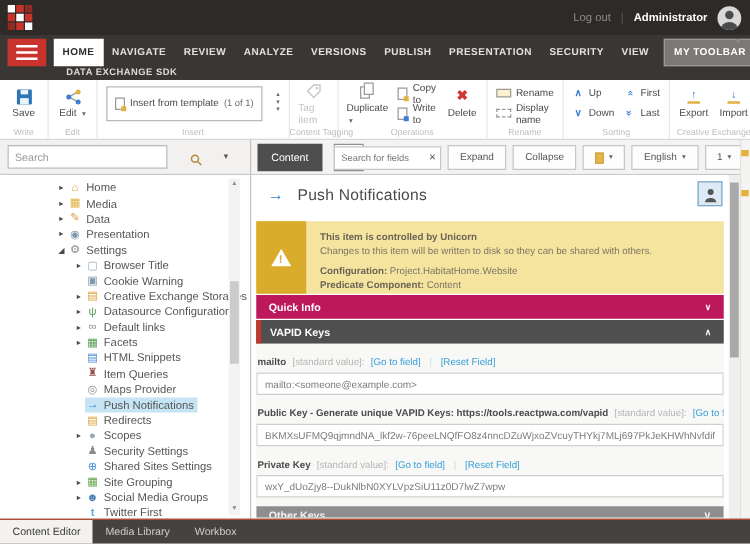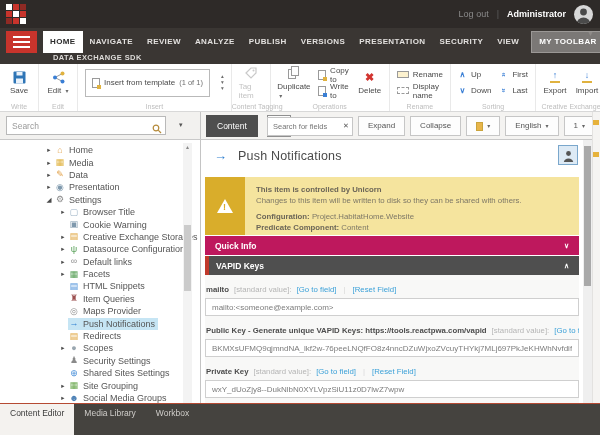--- a/index.html
+++ b/index.html
@@ -48,21 +48,21 @@
   .doc.gold::after{content:"";position:absolute;right:-2px;bottom:-2px;width:4px;height:4px;background:#e0b23f}
   .doc.blue::after{content:"";position:absolute;right:-2px;bottom:-2px;width:4px;height:4px;background:#3a7fd5}
   .dup{position:relative;width:12px;height:13px}
   .dup i{position:absolute;width:8px;height:10px;border:1px solid #9a9a9a;background:#fff}
   .dup i:first-child{left:0;top:3px}.dup i:last-child{left:3px;top:0}
   .ren{width:12px;height:7px;border:1px solid #9a9a9a;background:#fdf2cf;flex:none}
   .dis{width:12px;height:7px;border:1px dashed #9a9a9a;background:#fff;flex:none}
   
   .findbar{position:absolute;top:112px;height:28px;left:0;right:0;background:#f2f1ef;border-bottom:1px solid #c9c9c9}
   .fleft{position:absolute;left:0;top:0;bottom:0;width:200px}
-  .tsearch{position:absolute;left:6px;top:4px;width:160px;height:19px;border:1px solid #b9b9b9;background:#fff;font-size:8.5px;padding:0 16px 0 5px;color:#666;font-family:inherit}
+  .tsearch{position:absolute;left:6px;top:4px;width:128px;height:19px;border:1px solid #b9b9b9;background:#fff;font-size:8.5px;padding:0 16px 0 5px;color:#666;font-family:inherit}
   .tsearch::placeholder{color:#9a9a9a}
   .tmag{position:absolute;left:152px;top:8px}
   .fcaret{position:absolute;left:179px;top:9px;font-size:7px;color:#555;cursor:pointer}
   .fright{position:absolute;left:200px;right:0;top:0;bottom:0;border-left:1px solid #c4c4c4;background:#f4f3f1}
   .ctab{position:absolute;left:5px;top:3px;height:22px;line-height:22px;padding:0 11px;background:#4e4e4e;color:#fff;font-size:8.5px;cursor:pointer}
   .csearchbtn{position:absolute;left:66px;top:3px;width:24px;height:22px;border:1px solid #8f8f8f;background:#fdfdfd;display:flex;align-items:center;justify-content:center;cursor:pointer}
   .rcluster{position:absolute;right:5px;top:4px;display:flex;gap:5px;align-items:center}
   .fieldsearch{width:86px;height:19px;border:1px solid #c6c6c6;background:#fff;position:relative;display:flex;align-items:center}
   .fieldsearch input{width:100%;border:0;font-size:7.5px;padding:0 12px 0 5px;color:#777;background:transparent;font-family:inherit}
   .fieldsearch .fx{position:absolute;right:3px;font-size:7px;color:#555;cursor:pointer}
@@ -109,21 +109,21 @@
   .fdiv{color:#d8d8d8;padding:0 2px}
   .finput{margin-top:4px;width:100%;height:18px;border:1px solid #cfcfcf;background:#fff;font-size:8px;color:#7c7c7c;padding:0 6px;font-family:inherit}
   .partial{position:absolute;left:0;right:0;bottom:1px;height:9px;background:#8e8e8e;overflow:hidden;color:#f2f2f2;font-weight:bold;font-size:8.5px;padding:2px 10px 0;display:flex;justify-content:space-between;cursor:pointer}
   .psb{position:absolute;right:0;width:9px;top:0;bottom:0;background:#efefef}
   .pthumb{position:absolute;left:1px;right:1px;top:6px;height:140px;background:#a9a9a9;cursor:pointer}
   
   .gutter{position:absolute;right:0;width:8px;top:112px;bottom:20px;background:#f5f4f2;border-left:1px solid #e3e2e0}
   .mk{position:absolute;right:1px;width:6px;height:5px;background:#e6b23c;cursor:pointer}
   .mk1{top:8px}.mk2{top:40px}
   
-  .bottombar{position:absolute;left:0;right:0;bottom:0;height:32px;background:#45433f;border-top:1px solid #b54a33;display:flex}
+  .bottombar{position:absolute;left:0;right:0;bottom:0;height:20px;background:#45433f;border-top:1px solid #b54a33;display:flex}
   .btab{padding:0 10px;line-height:19px;font-size:8.5px;color:#cfcdc9;cursor:pointer;white-space:nowrap}
   .btab.active{background:#f4f2ef;color:#3a3a3a}
 </style>
 </head>
 <body>
 
 <div class="topbar">
   <svg class="logo" width="20" height="20" viewBox="0 0 20 20">
     <rect x="0" y="0" width="6" height="6" fill="#fff"></rect>
       <rect x="7" y="0" width="6" height="6" fill="#c8342c"></rect>
@@ -157,23 +157,23 @@
   <div class="rtabs">
 
       <div class="rtab active">HOME</div>
 
       <div class="rtab">NAVIGATE</div>
 
       <div class="rtab">REVIEW</div>
 
       <div class="rtab">ANALYZE</div>
 
+      <div class="rtab">VERSIONS</div>
+
       <div class="rtab">PUBLISH</div>
-
-      <div class="rtab">VERSIONS</div>
 
 
       <div class="rtab">PRESENTATION</div>
 
       <div class="rtab">SECURITY</div>
 
       <div class="rtab">VIEW</div>
 
       <div class="rtab boxed">MY TOOLBAR</div>
 

